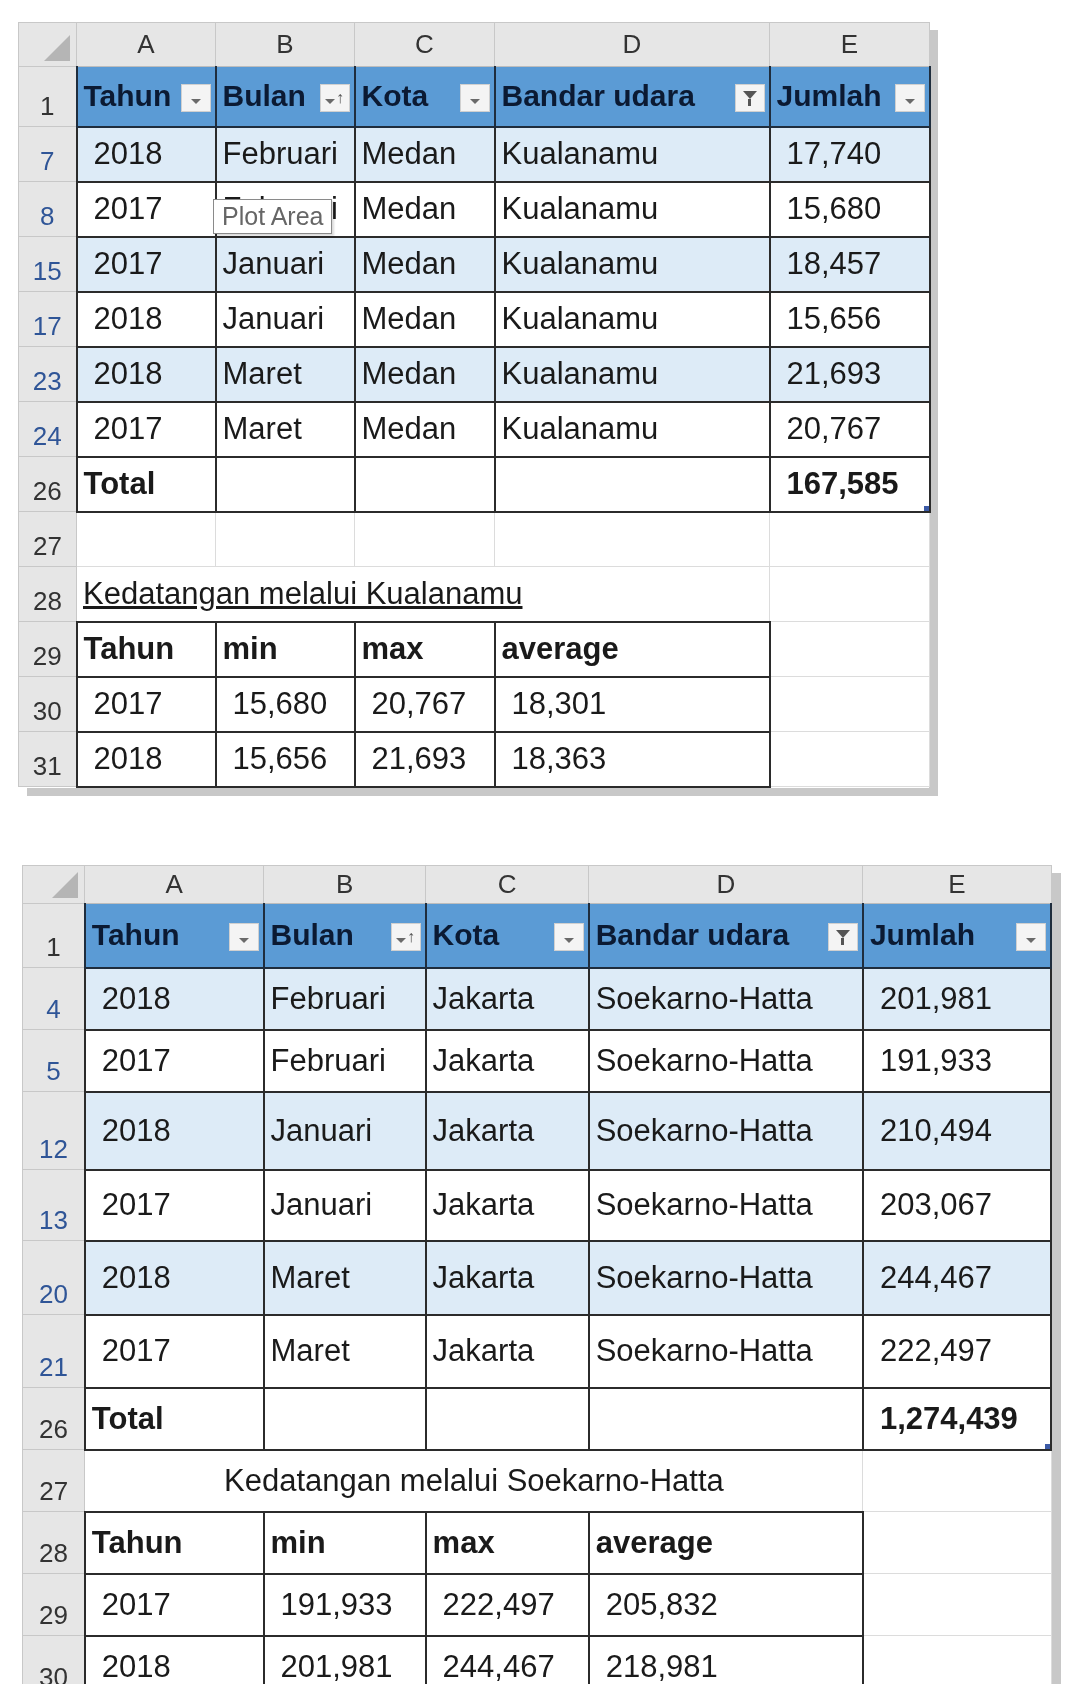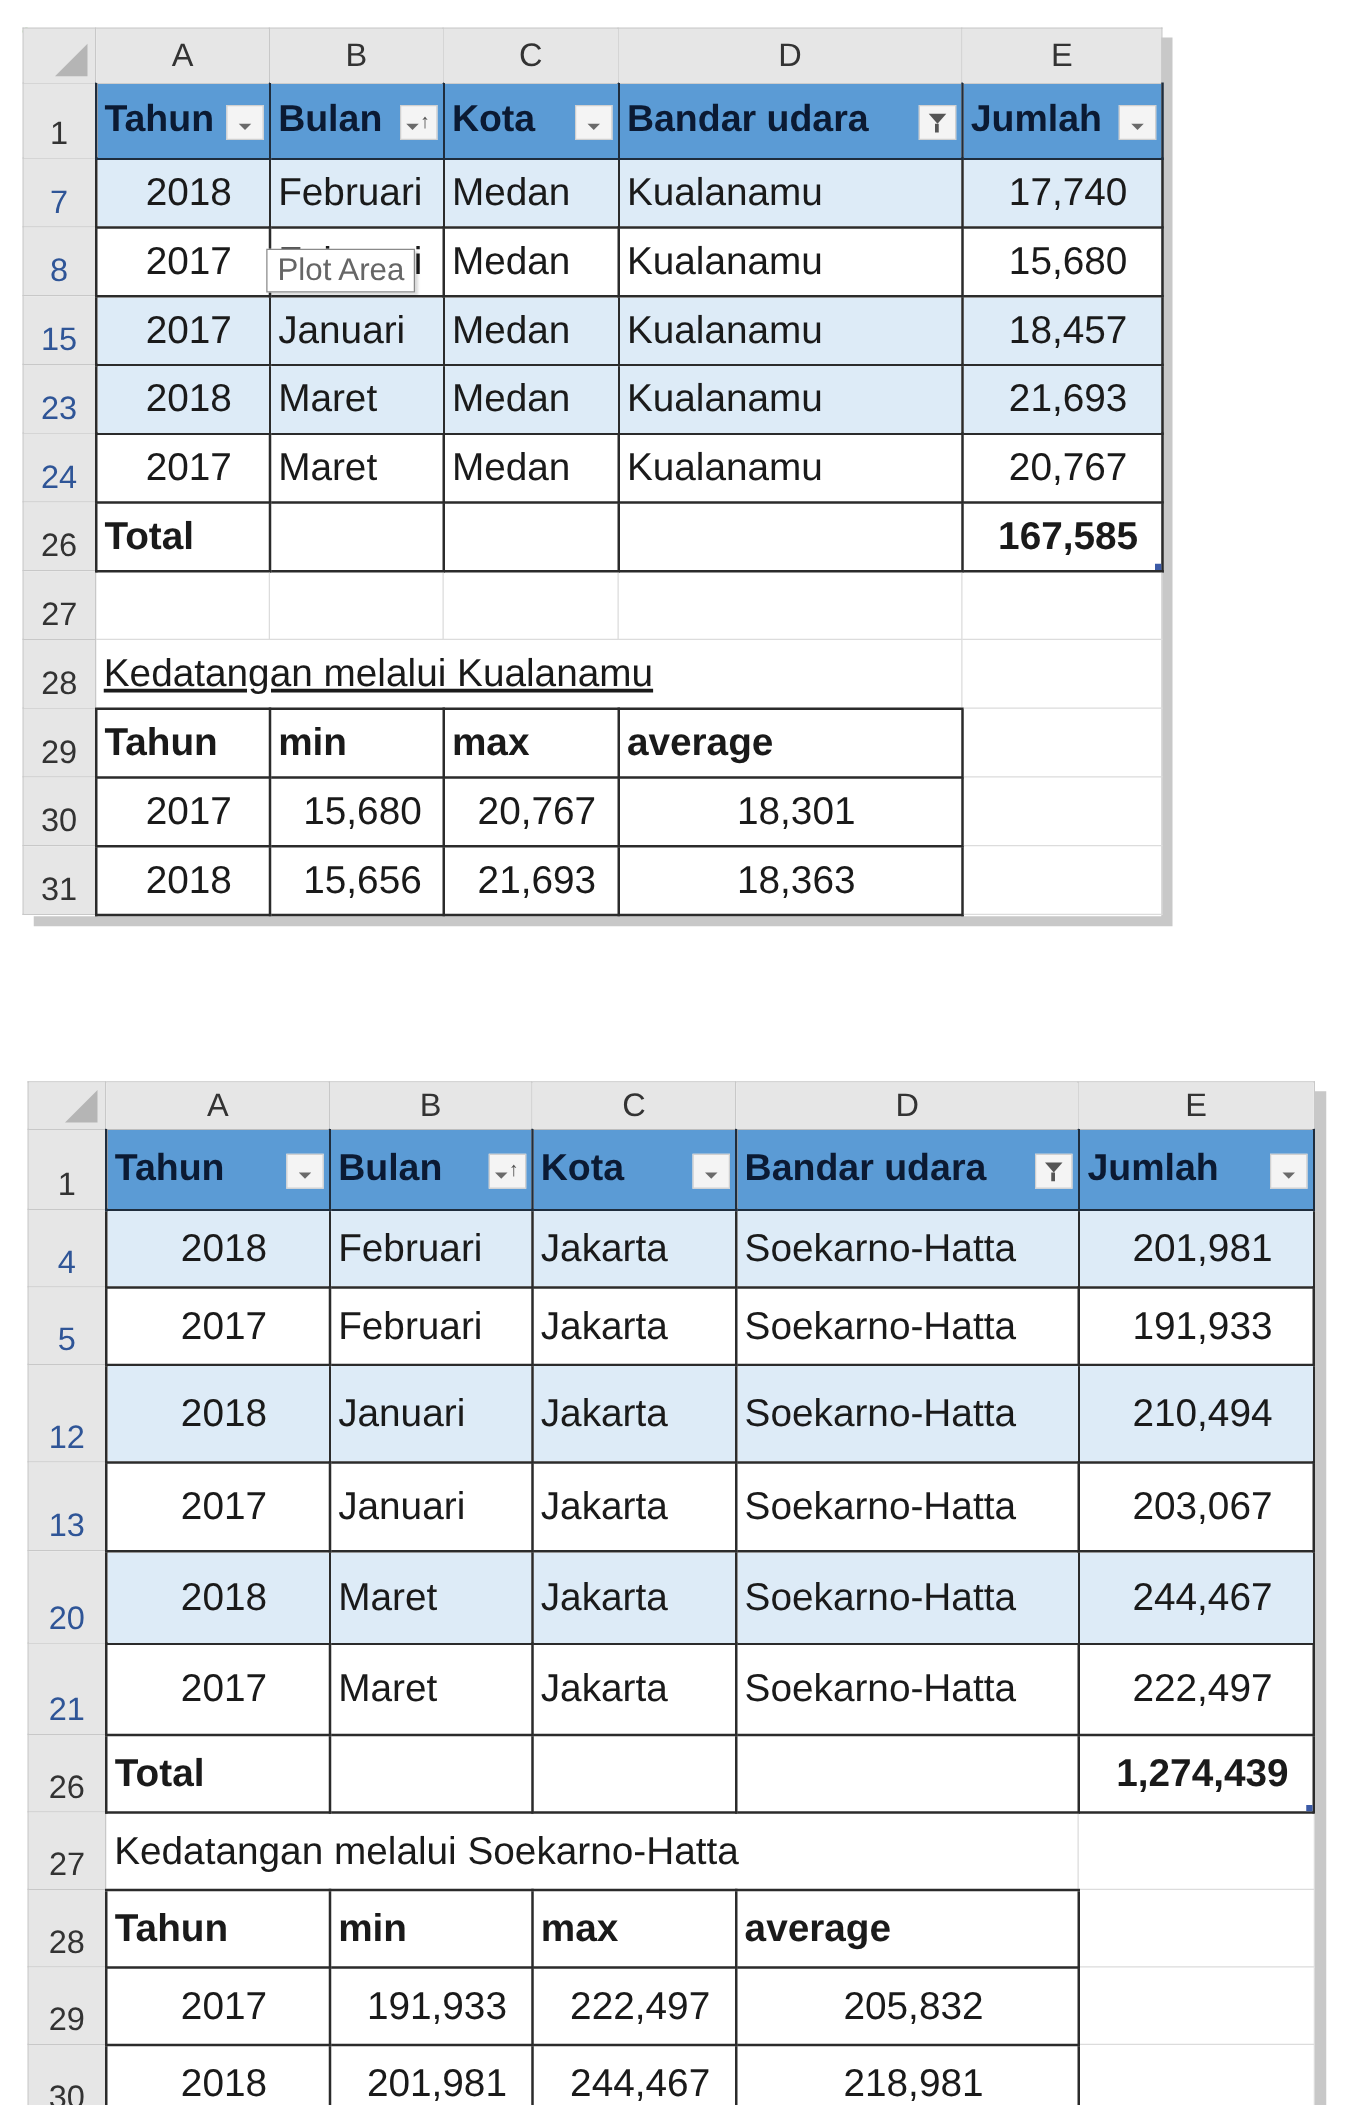--- a/index.html
+++ b/index.html
@@ -14,21 +14,21 @@
   .grid td.corner { background:#e6e6e6; border:1px solid #c8c8c8; padding:0; }
   .corner-tri { position:absolute; right:6px; bottom:5px; width:0; height:0;
                 border-left:26px solid transparent; border-bottom:26px solid #b5b5b5; }
   .grid td.rowhdr { background:#e6e6e6; color:#333; text-align:center; font-size:26px;
                     border:1px solid #c8c8c8; padding-top:12px; vertical-align:bottom; padding-bottom:4px; }
   .grid td.rowhdr.filtered { color:#2f5597; }
   .grid td.th { background:#5b9bd5; font-weight:bold; color:#0b1a33; font-size:30px;
                 border-left:2px solid #1f2d3d; border-right:2px solid #1f2d3d; border-top:0; border-bottom:2px solid #1f2d3d; }
   .grid td.band { background:#ddebf7; }
   .grid td.b { border:2px solid #2b2b2b; }
-  .grid td.num { text-align:center;padding-left:16px; }
+  .grid td.num { text-align:left;padding-left:16px; }
   .grid td.bold { font-weight:bold; }
   .grid td.big { font-size:31px; }
   .grid td.plain { border:1px solid #dcdcdc; }
   .filter-btn { position:absolute; right:4px; top:50%; margin-top:-12px; width:30px; height:28px;
                 background:#f4f4f4; border:1px solid #d0d0d0; box-sizing:border-box;
                 display:flex; align-items:center; justify-content:center; }
   .filter-btn .arrow { width:0; height:0; border-left:5px solid transparent; border-right:5px solid transparent;
                        border-top:5px solid #6a6a6a; margin-top:6px; }
   .filter-btn .sortarrow { font-size:16px; color:#555; line-height:1; margin-left:1px; }
   .filter-btn .funnel { width:0; height:0; border-left:7px solid transparent; border-right:7px solid transparent;
@@ -104,20 +104,28 @@
   </tr>
   <tr style="height:55px">
     <td class="rowhdr filtered">15</td>
     <td class="b band num big">2017</td>
     <td class="b band big">Januari</td>
     <td class="b band big">Medan</td>
     <td class="b band big">Kualanamu</td>
     <td class="b band num big">18,457</td>
   </tr>
   <tr style="height:55px">
+    <td class="rowhdr filtered">17</td>
+    <td class="b num big">2018</td>
+    <td class="b big">Januari</td>
+    <td class="b big">Medan</td>
+    <td class="b big">Kualanamu</td>
+    <td class="b num big">15,656</td>
+  </tr>
+  <tr style="height:55px">
     <td class="rowhdr filtered">23</td>
     <td class="b band num big">2018</td>
     <td class="b band big">Maret</td>
     <td class="b band big">Medan</td>
     <td class="b band big">Kualanamu</td>
     <td class="b band num big">21,693</td>
   </tr>
   <tr style="height:55px">
     <td class="rowhdr filtered">24</td>
     <td class="b num big">2017</td>
@@ -270,21 +278,21 @@
   <tr style="height:62px">
     <td class="rowhdr">26</td>
     <td class="b bold big">Total</td>
     <td class="b"></td>
     <td class="b"></td>
     <td class="b"></td>
     <td class="b num bold big"><span>1,274,439</span><span class="fill-handle"></span></td>
   </tr>
   <tr style="height:62px">
     <td class="rowhdr">27</td>
-    <td colspan="4" class="big" style="border:1px solid #dcdcdc; border-top:2px solid #2b2b2b; border-bottom:2px solid #2b2b2b;">Kedatangan melalui Soekarno-Hatta</td>
+    <td colspan="4" class="big" style="border:1px solid #dcdcdc; border-top:2px solid #2b2b2b; border-bottom:2px solid #2b2b2b;text-align:center;">Kedatangan melalui Soekarno-Hatta</td>
     <td class="plain"></td>
   </tr>
   <tr style="height:62px">
     <td class="rowhdr">28</td>
     <td class="b bold big">Tahun</td>
     <td class="b bold big">min</td>
     <td class="b bold big">max</td>
     <td class="b bold big">average</td>
     <td class="plain"></td>
   </tr>

